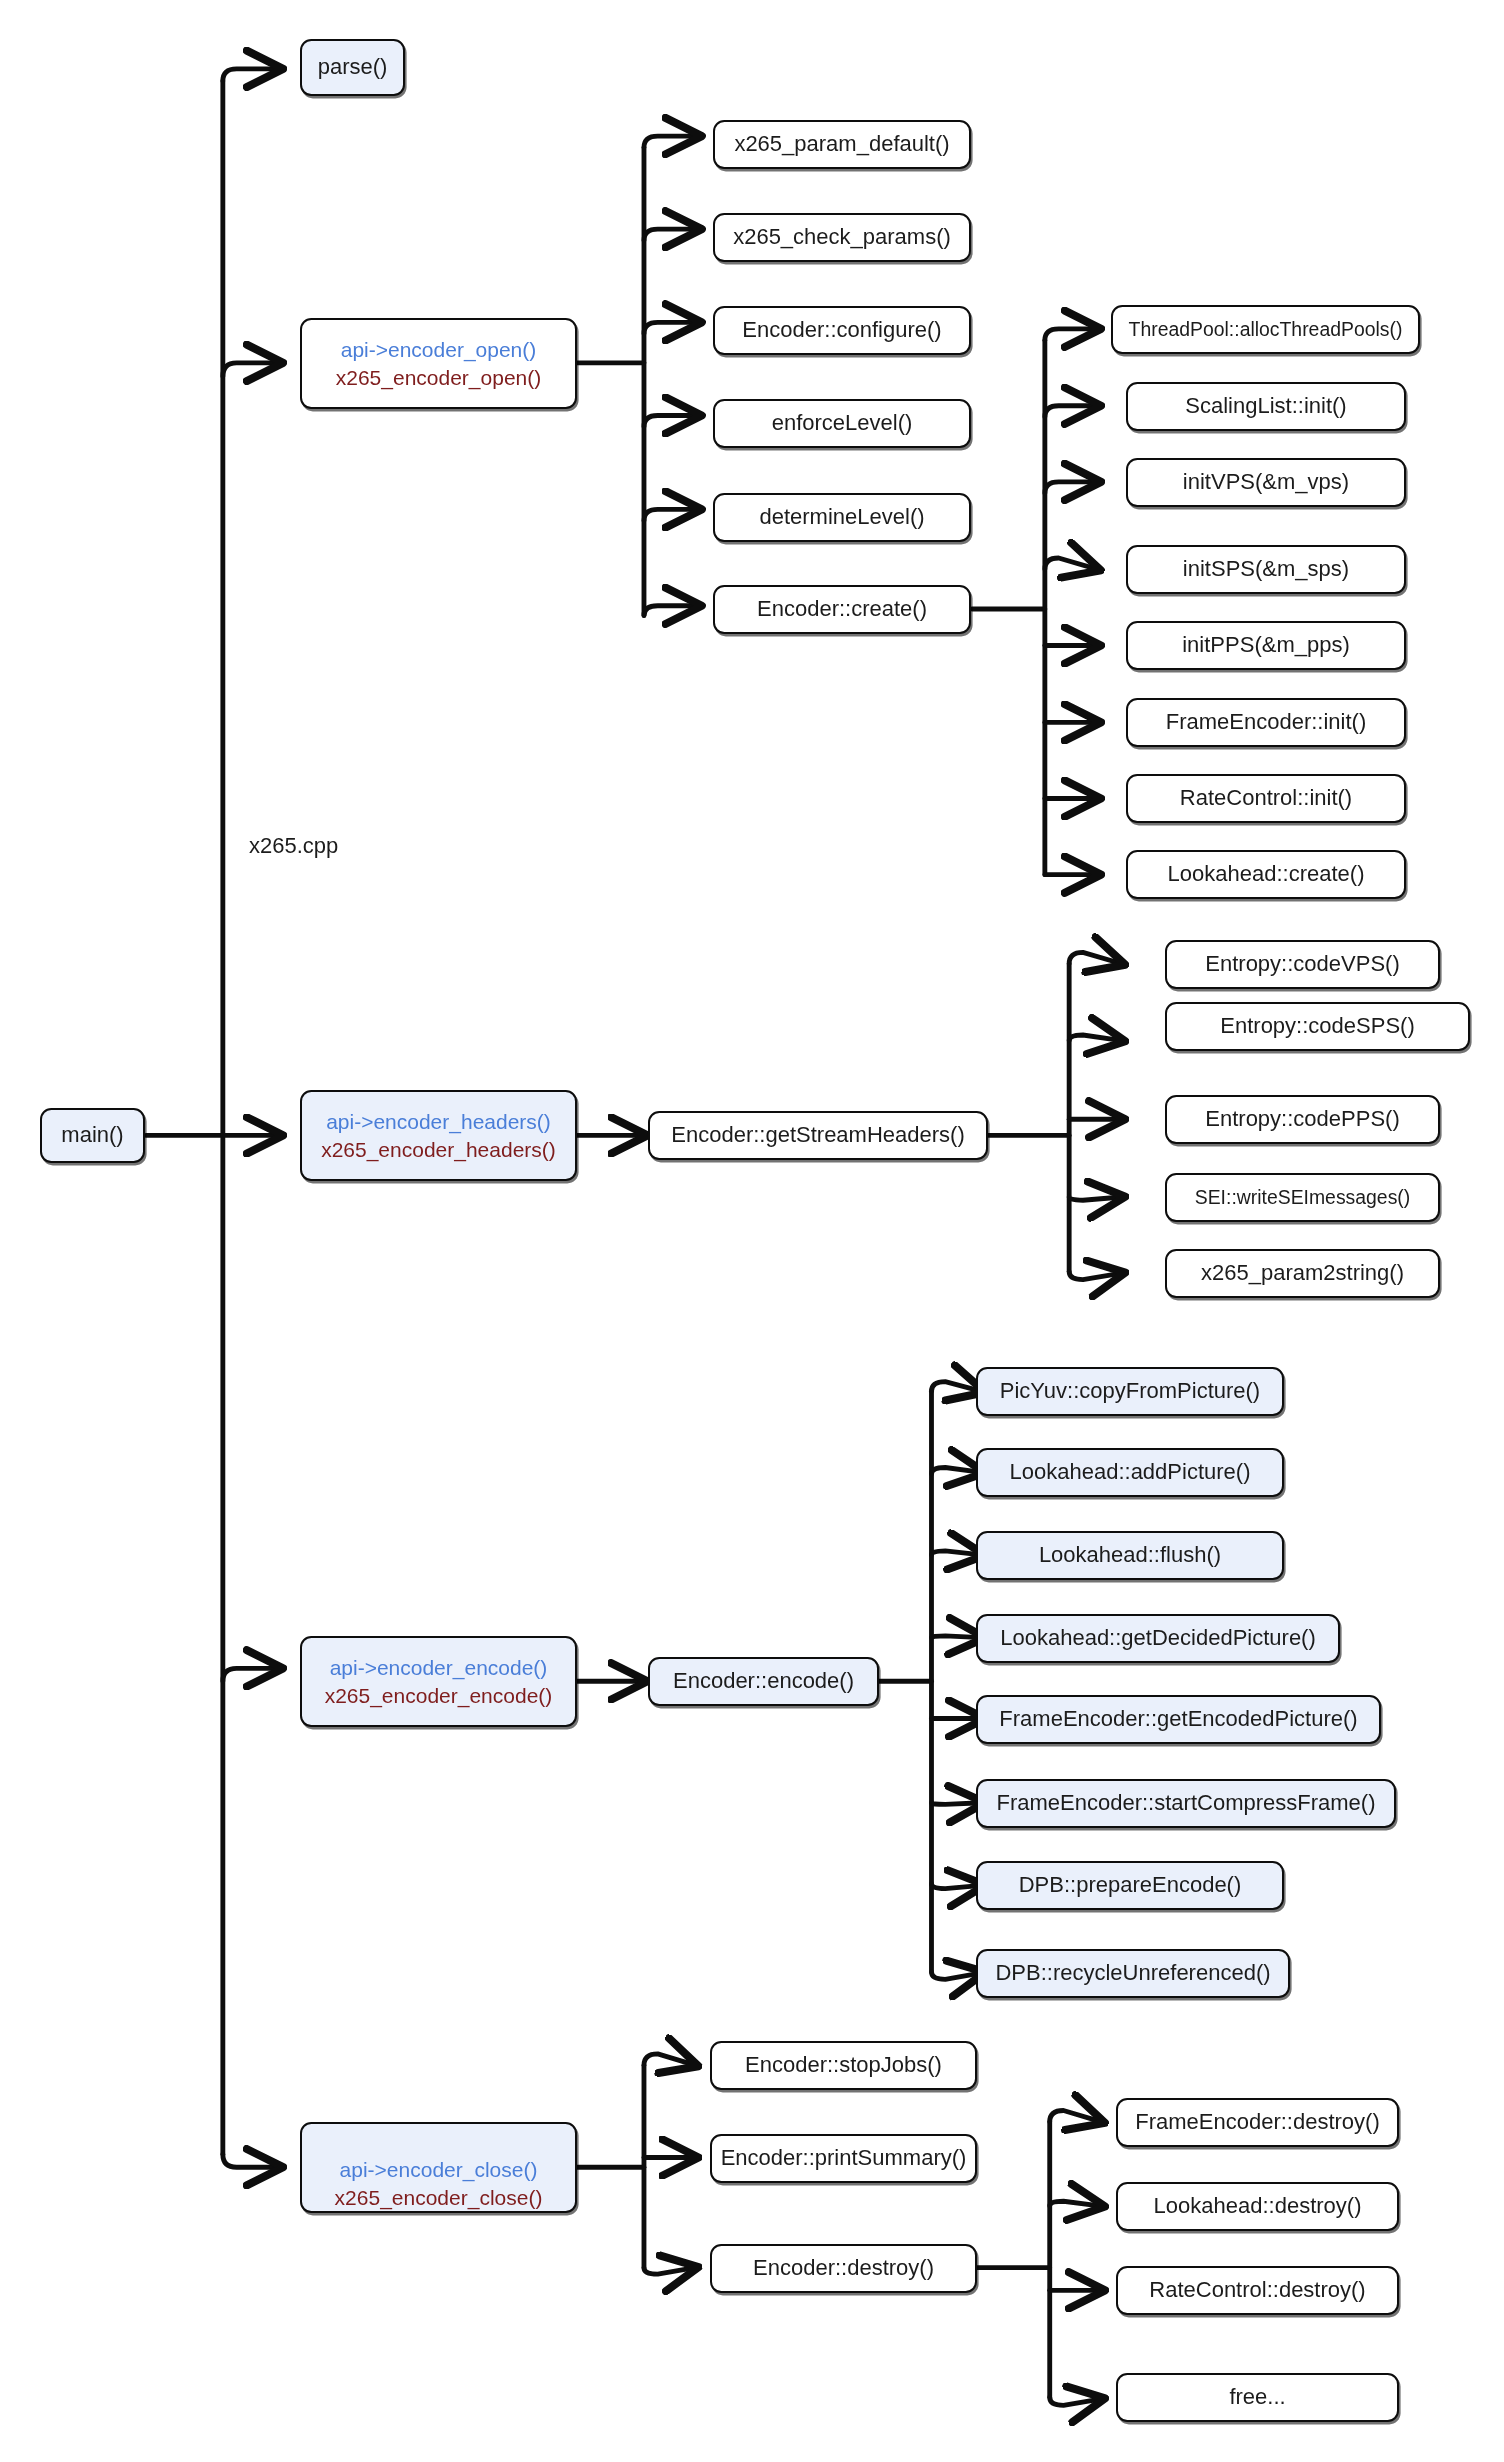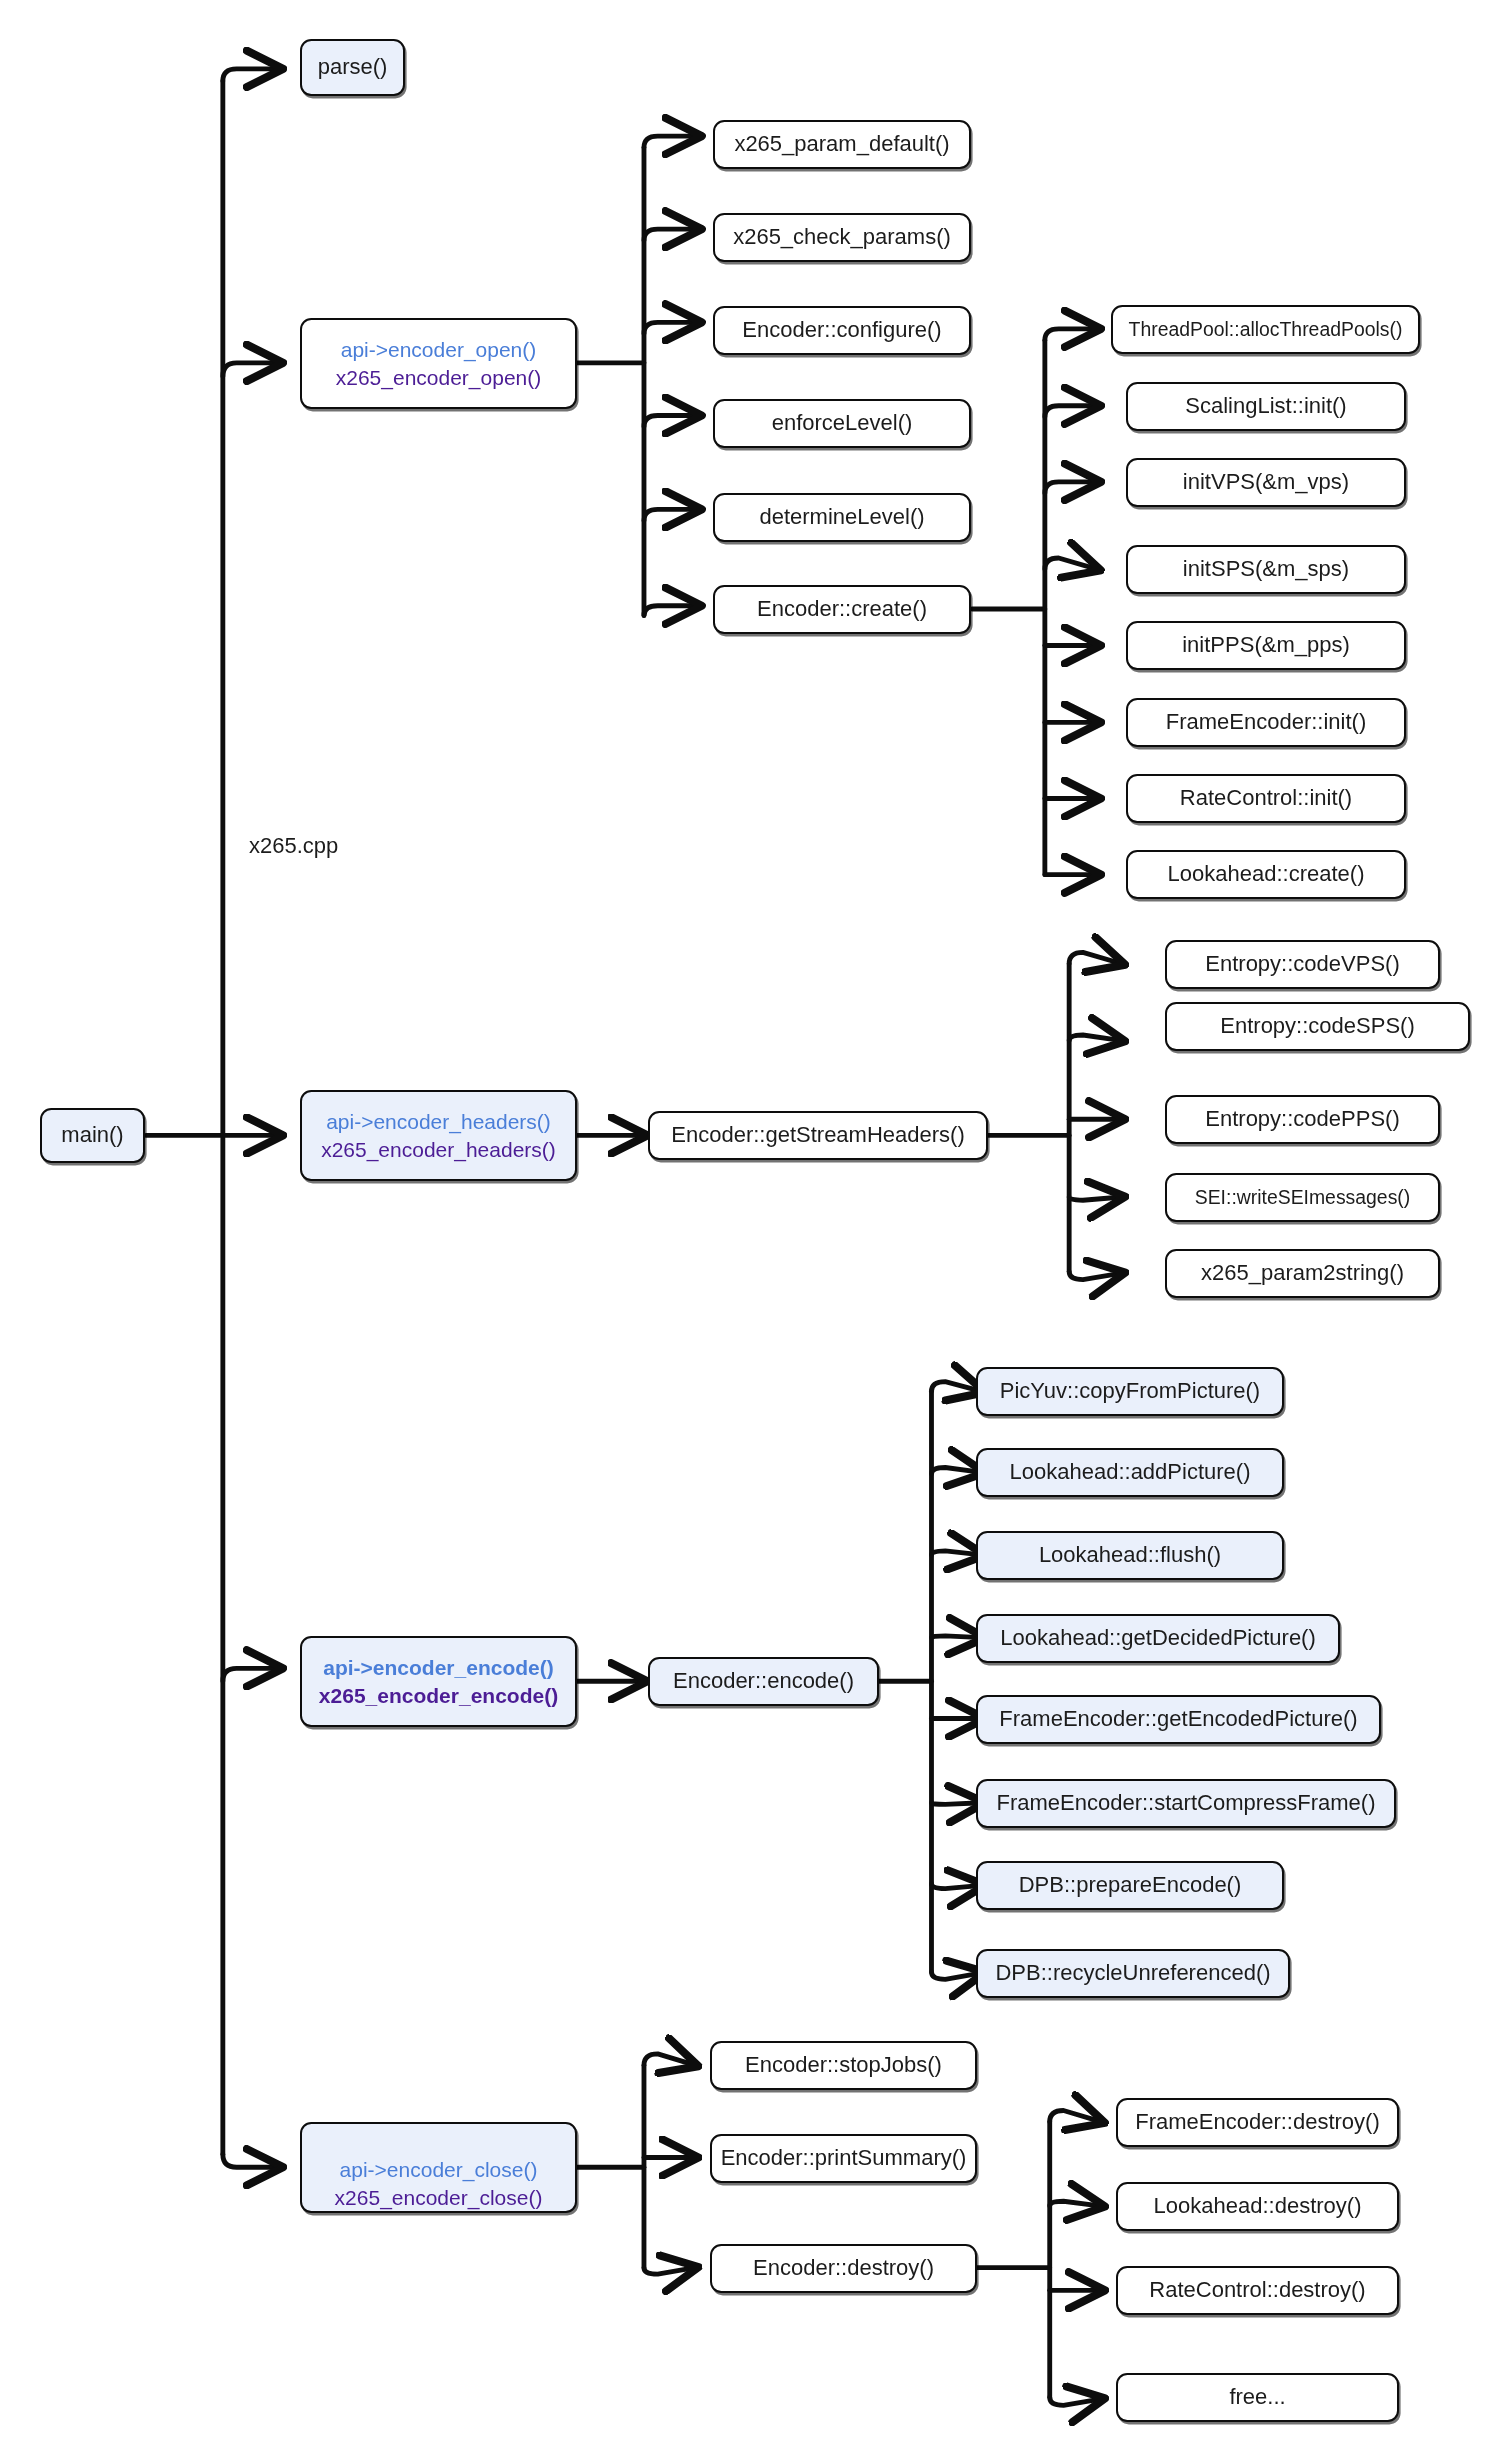--- a/index.html
+++ b/index.html
@@ -38,21 +38,21 @@
     white-space: nowrap;
     box-shadow: 1.6px 2.4px 0 rgba(0,0,0,0.55);
   }
   .node.tinted {
     background: #eaf0fb;
   }
   .node .line-api {
     color: #4a7ed8;
   }
   .node .line-sym {
-    color: #4c1d95;
+    color: #7f1d1d;
   }
   .node.small {
     font-size: 19.4px;
   }
   .node.two-line {
     font-size: 21px;
     line-height: 1.3;
   }
   .caption {
     position: absolute;
@@ -155,21 +155,21 @@
 <div class="node two-line" style="left:300px; top:318px; width:277px; height:91px;justify-content:center;">
   <span class="line-api">api-&gt;encoder_open()</span>
   <span class="line-sym">x265_encoder_open()</span>
 </div>
 
 <div class="node tinted two-line" style="left:300px; top:1090px; width:277px; height:91px;">
   <span class="line-api">api-&gt;encoder_headers()</span>
   <span class="line-sym">x265_encoder_headers()</span>
 </div>
 
-<div class="node tinted two-line" style="left:300px; top:1636px; width:277px; height:91px;font-weight:bold;">
+<div class="node tinted two-line" style="left:300px; top:1636px; width:277px; height:91px;">
   <span class="line-api">api-&gt;encoder_encode()</span>
   <span class="line-sym">x265_encoder_encode()</span>
 </div>
 
 <div class="node tinted two-line" style="left:300px; top:2122px; width:277px; height:91px;justify-content:flex-end;">
   <span class="line-api">api-&gt;encoder_close()</span>
   <span class="line-sym">x265_encoder_close()</span>
 </div>
 
 <div class="node" style="left:713px; top:120px; width:258px; height:49px;">

